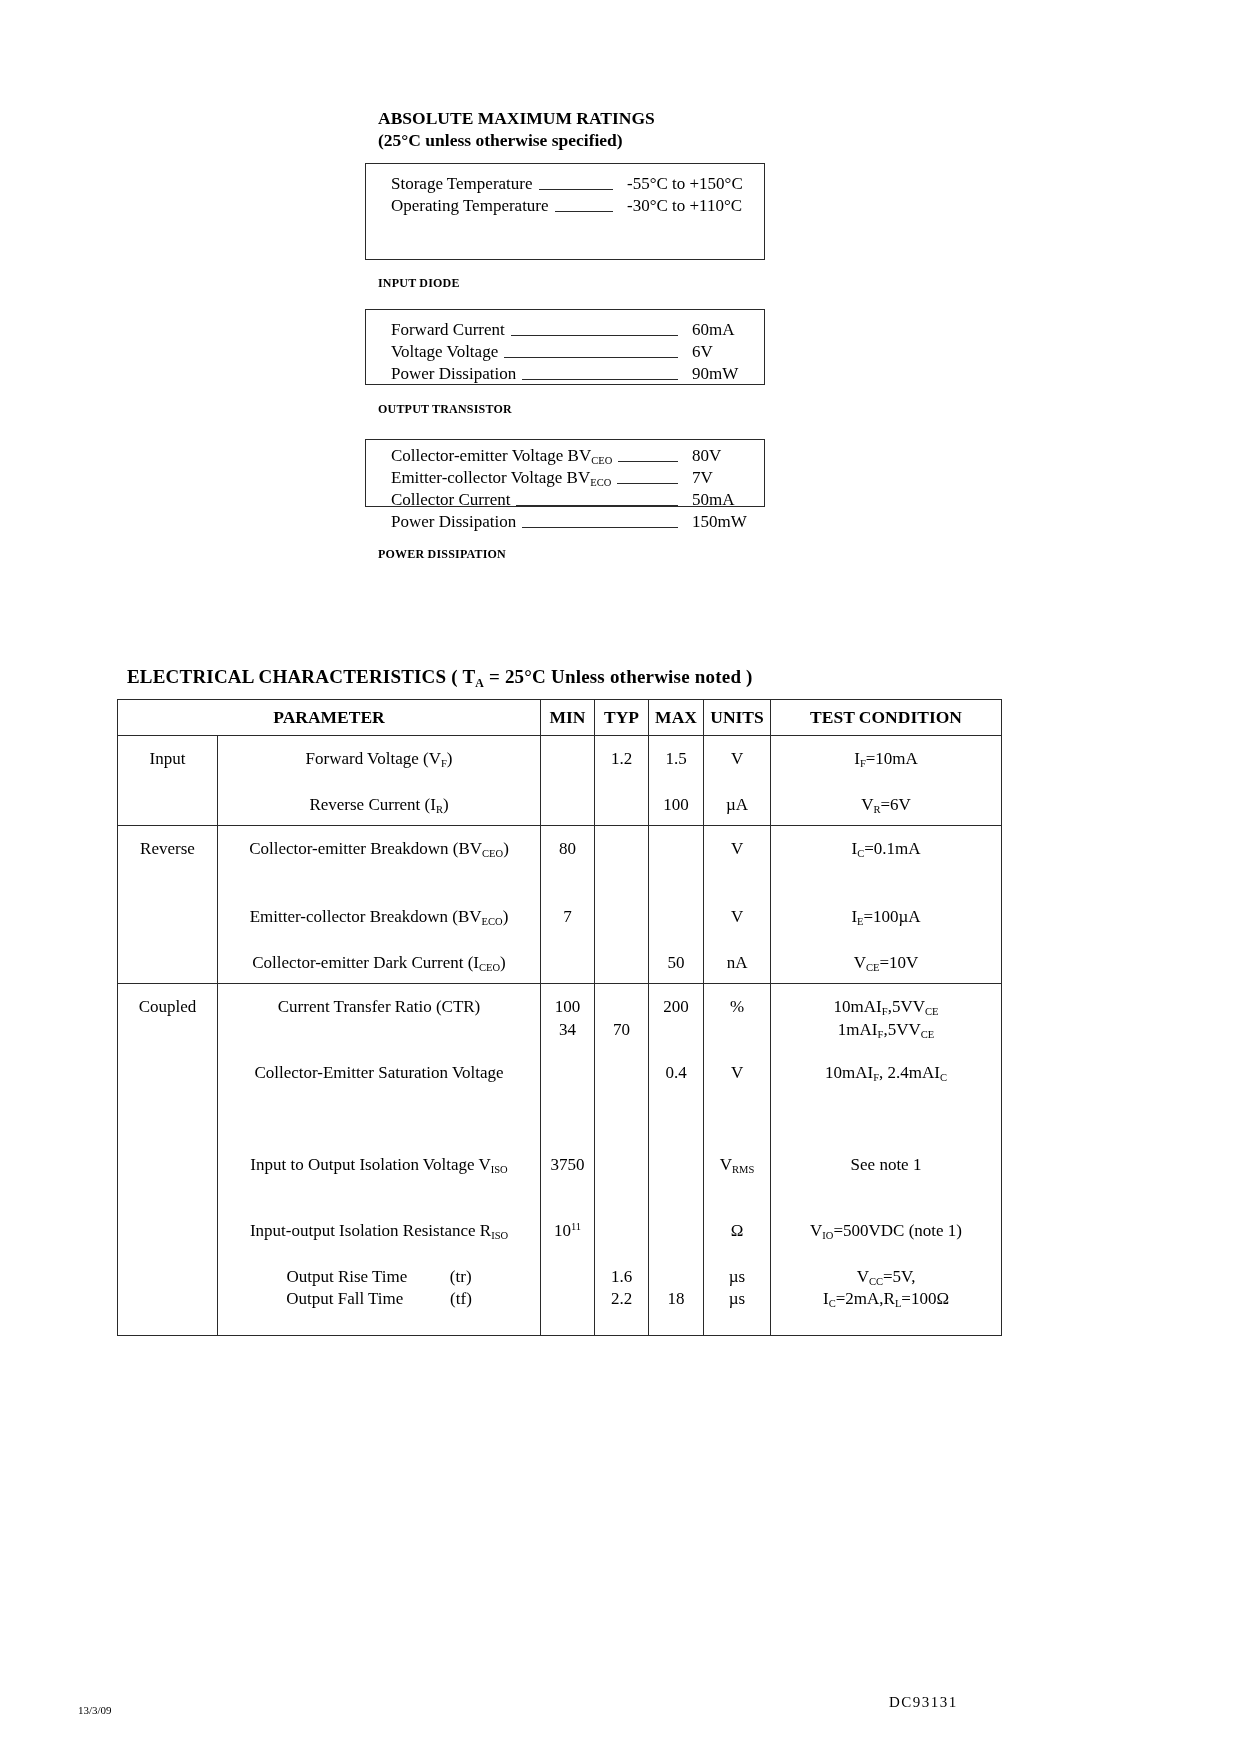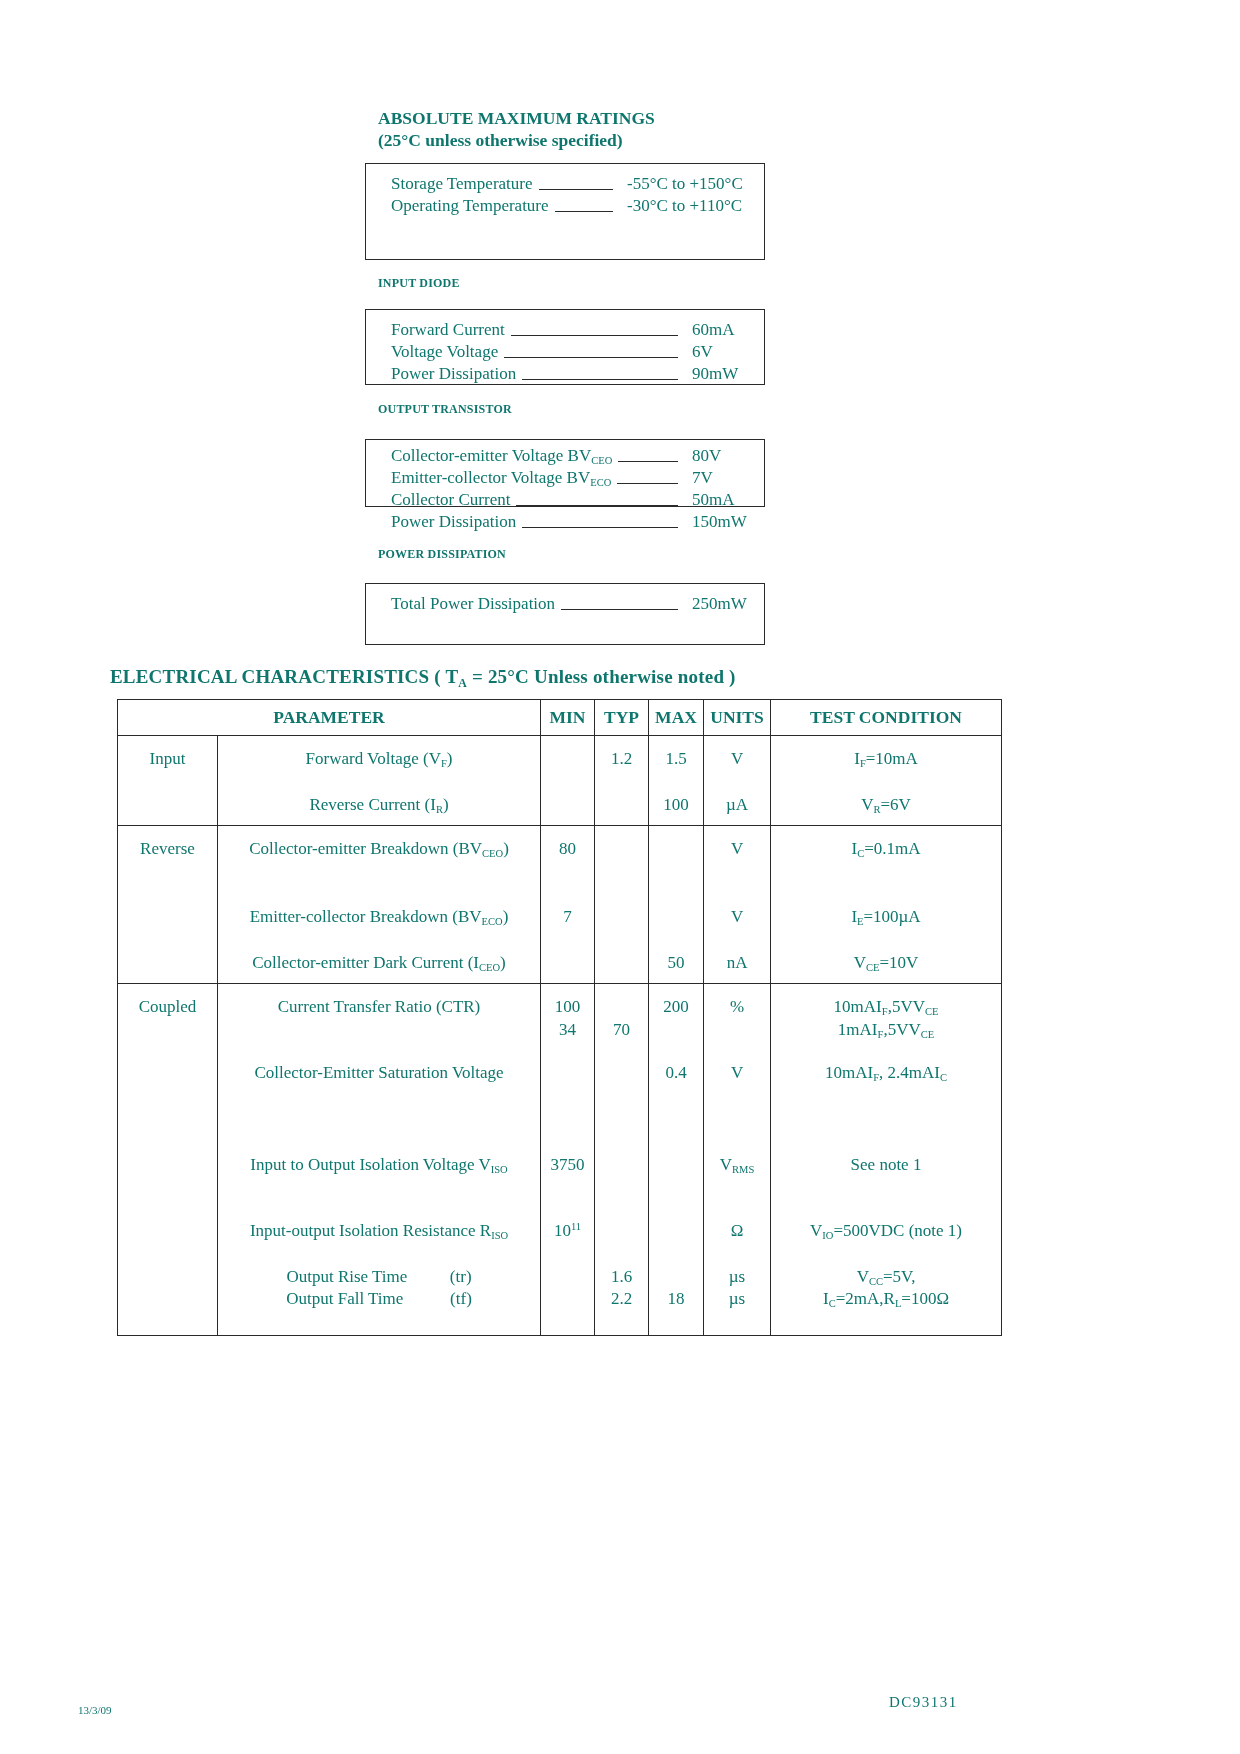--- a/index.html
+++ b/index.html
@@ -3,21 +3,21 @@
 <meta charset="utf-8">
 <style>
   html, body { margin: 0; padding: 0; background: #e8e8e8; }
   .page {
     position: relative;
     width: 1240px;
     height: 1754px;
     margin: 0 auto;
     background: #ffffff;
     font-family: "Liberation Serif", "DejaVu Serif", serif;
-    color: #0f766e;
+    color: #000000;
     font-size: 17px;
   }
   .abs { position: absolute; }
   sub { font-size: 0.62em; vertical-align: -0.3em; line-height: 0; }
   sup { font-size: 0.62em; vertical-align: 0.55em; line-height: 0; }
 
   
   .sec-title { font-weight: bold; font-size: 12px; letter-spacing: 0.2px; }
   .abs-title div { font-weight: bold; font-size: 17.5px; line-height: 1.25; }
 
@@ -135,29 +135,22 @@
     </div>
     <div class="spec-row">
       <span class="spec-label">Power Dissipation</span>
       <span class="fill-line"></span>
       <span class="spec-value">150mW</span>
     </div>
   </div>
 
   <div class="abs sec-title" style="left:378px; top:547px;">POWER DISSIPATION</div>
 
-  <div class="abs spec-box w-std" style="left:365px; top:583px; height:62px;">
-    <div class="spec-row">
-      <span class="spec-label">Total Power Dissipation</span>
-      <span class="fill-line"></span>
-      <span class="spec-value">250mW</span>
-    </div>
-  </div>
-
-  <div class="abs elec-title" style="left:110px; top:666px;">ELECTRICAL CHARACTERISTICS ( T<sub>A</sub> = 25°C Unless otherwise noted )</div>
+
+  <div class="abs elec-title" style="left:127px; top:666px;">ELECTRICAL CHARACTERISTICS ( T<sub>A</sub> = 25°C Unless otherwise noted )</div>
 
   <table class="elec abs" style="left:117px; top:699px;">
     <colgroup>
       <col style="width:100px">
         <col style="width:323px">
         <col style="width:54px">
         <col style="width:54px">
         <col style="width:55px">
         <col style="width:67px">
         <col style="width:231px">

